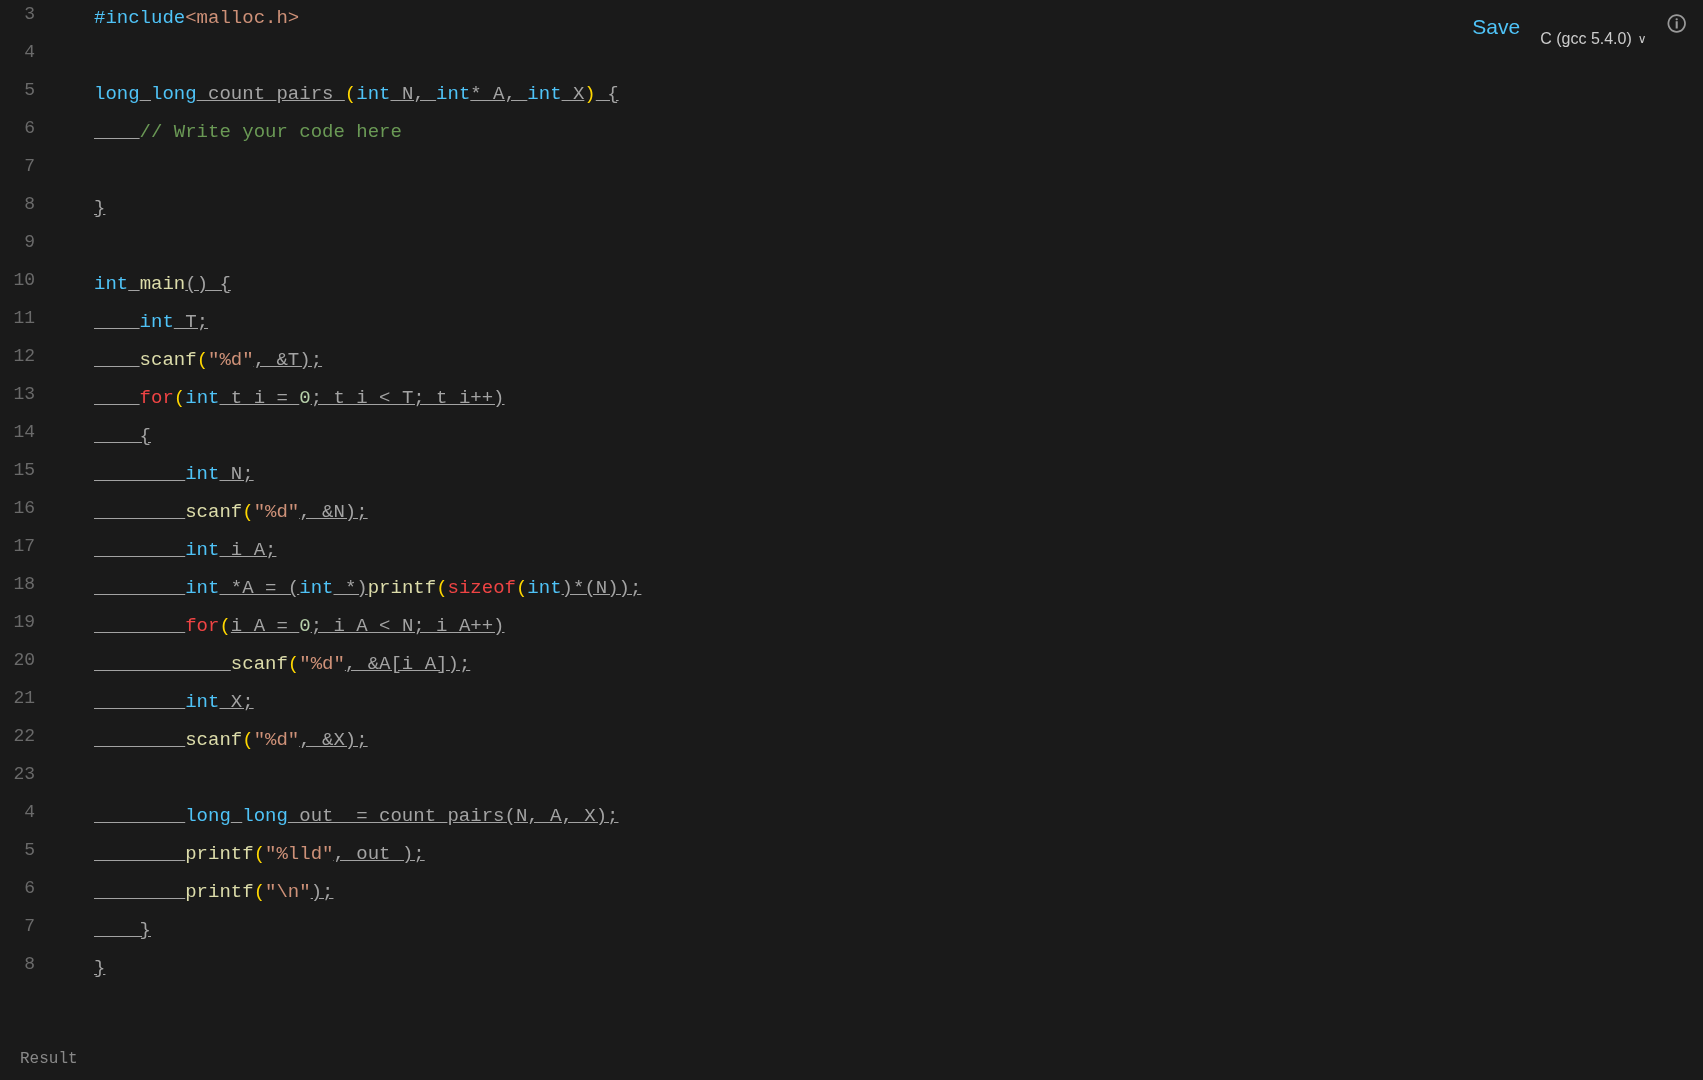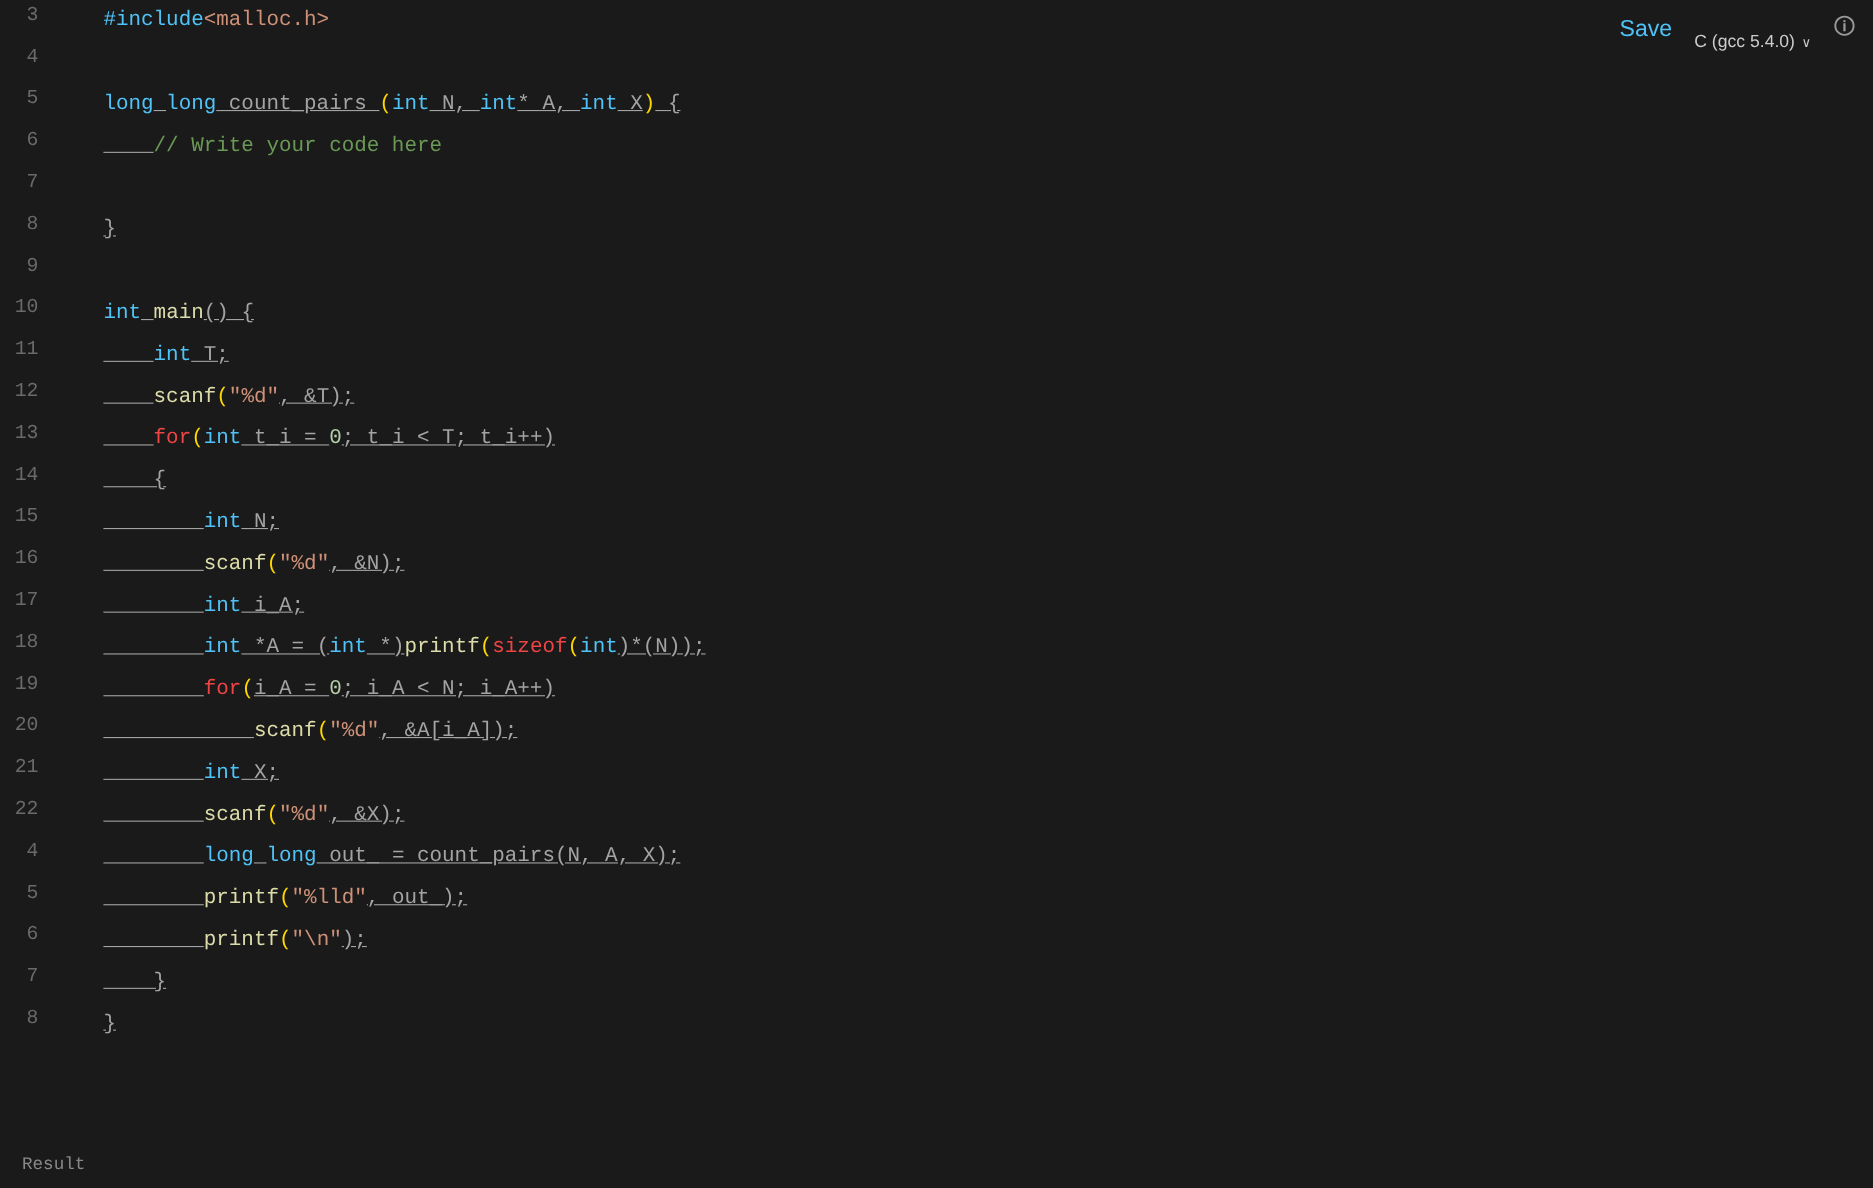--- a/index.html
+++ b/index.html
@@ -205,20 +205,24 @@
     </div>
     <div class="code-line">
       <span class="line-number">21</span>
       <span class="line-content"><span class="plain">        </span><span class="kw-type">int</span><span class="plain"> X;</span></span>
     </div>
     <div class="code-line">
       <span class="line-number">22</span>
       <span class="line-content"><span class="plain">        </span><span class="fn-name">scanf</span><span class="paren">(</span><span class="string">"%d"</span><span class="plain">, &amp;X);</span></span>
     </div>
     <div class="code-line">
+      <span class="line-number">23</span>
+      <span class="line-content"> </span>
+    </div>
+    <div class="code-line">
       <span class="line-number">4</span>
       <span class="line-content"><span class="plain">        </span><span class="kw-type">long</span><span class="plain"> </span><span class="kw-type">long</span><span class="plain"> out_ = count_pairs(N, A, X);</span></span>
     </div>
     <div class="code-line">
       <span class="line-number">5</span>
       <span class="line-content"><span class="plain">        </span><span class="fn-name">printf</span><span class="paren">(</span><span class="string">"%lld"</span><span class="plain">, out_);</span></span>
     </div>
     <div class="code-line">
       <span class="line-number">6</span>
       <span class="line-content"><span class="plain">        </span><span class="fn-name">printf</span><span class="paren">(</span><span class="string">"\n"</span><span class="plain">);</span></span>

